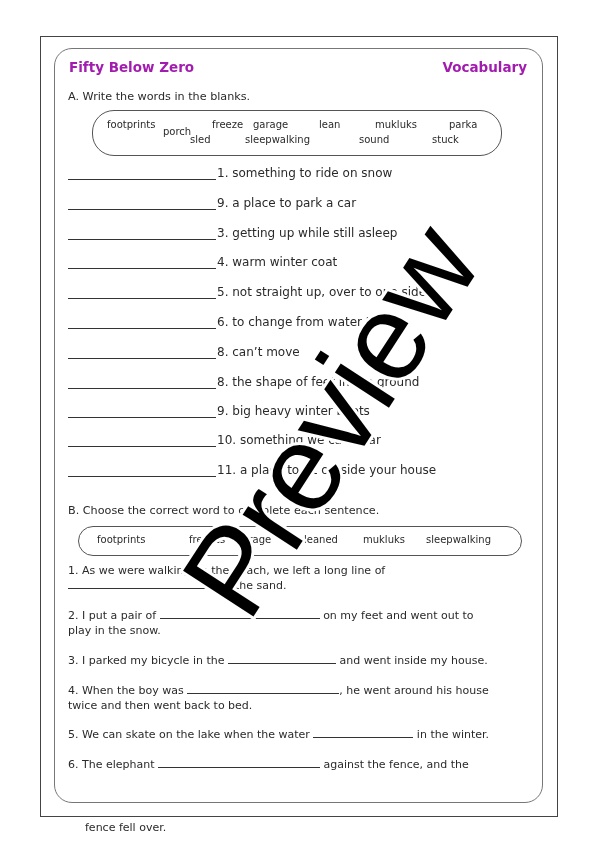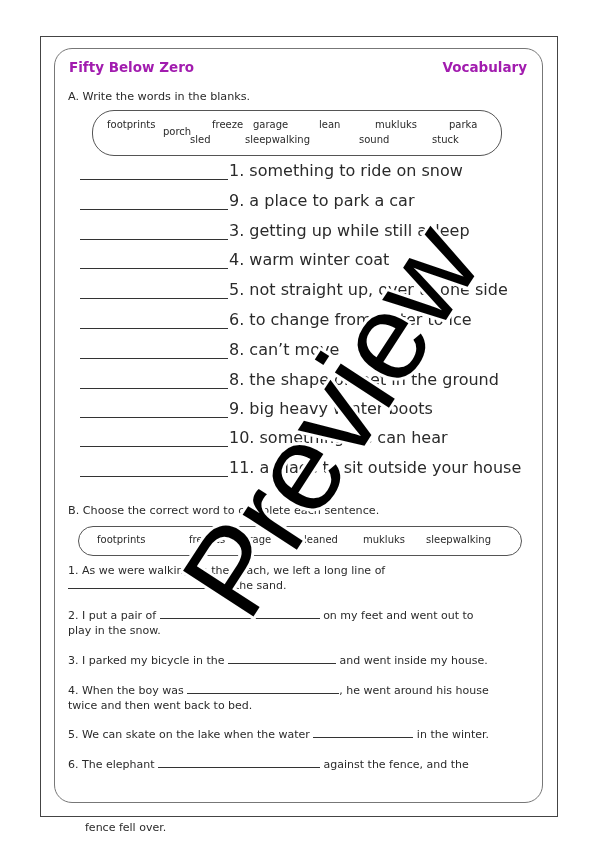--- a/index.html
+++ b/index.html
@@ -24,21 +24,21 @@
       position: absolute; left: 68px; font-size: 11.2px; color: #2a2a2a;
     }
     .wordbox {
       position: absolute; border: 1.3px solid #555; border-radius: 22px;
       font-size: 10px; color: #2a2a2a;
     }
     .wordbox-a { left: 92px; top: 110px; width: 410px; height: 46px; }
     .wordbox-b { left: 78px; top: 526px; width: 444px; height: 30px; }
     .wb-word { position: absolute; white-space: nowrap; }
     .def-row {
-      position: absolute; left: 80px; height: 16px; font-size: 16px;
+      position: absolute; left: 68px; height: 16px; font-size: 12px;
       display: flex; align-items: flex-end; white-space: nowrap; text-align: right;
     }
     .blank-line {
       display: inline-block; width: 148px; border-bottom: 1px solid #333;
       height: 12px; margin-right: 1px;
     }
     .sentence {
       position: absolute; left: 68px; width: 470px; font-size: 11px;
       line-height: 15px; color: #2a2a2a;
     }

